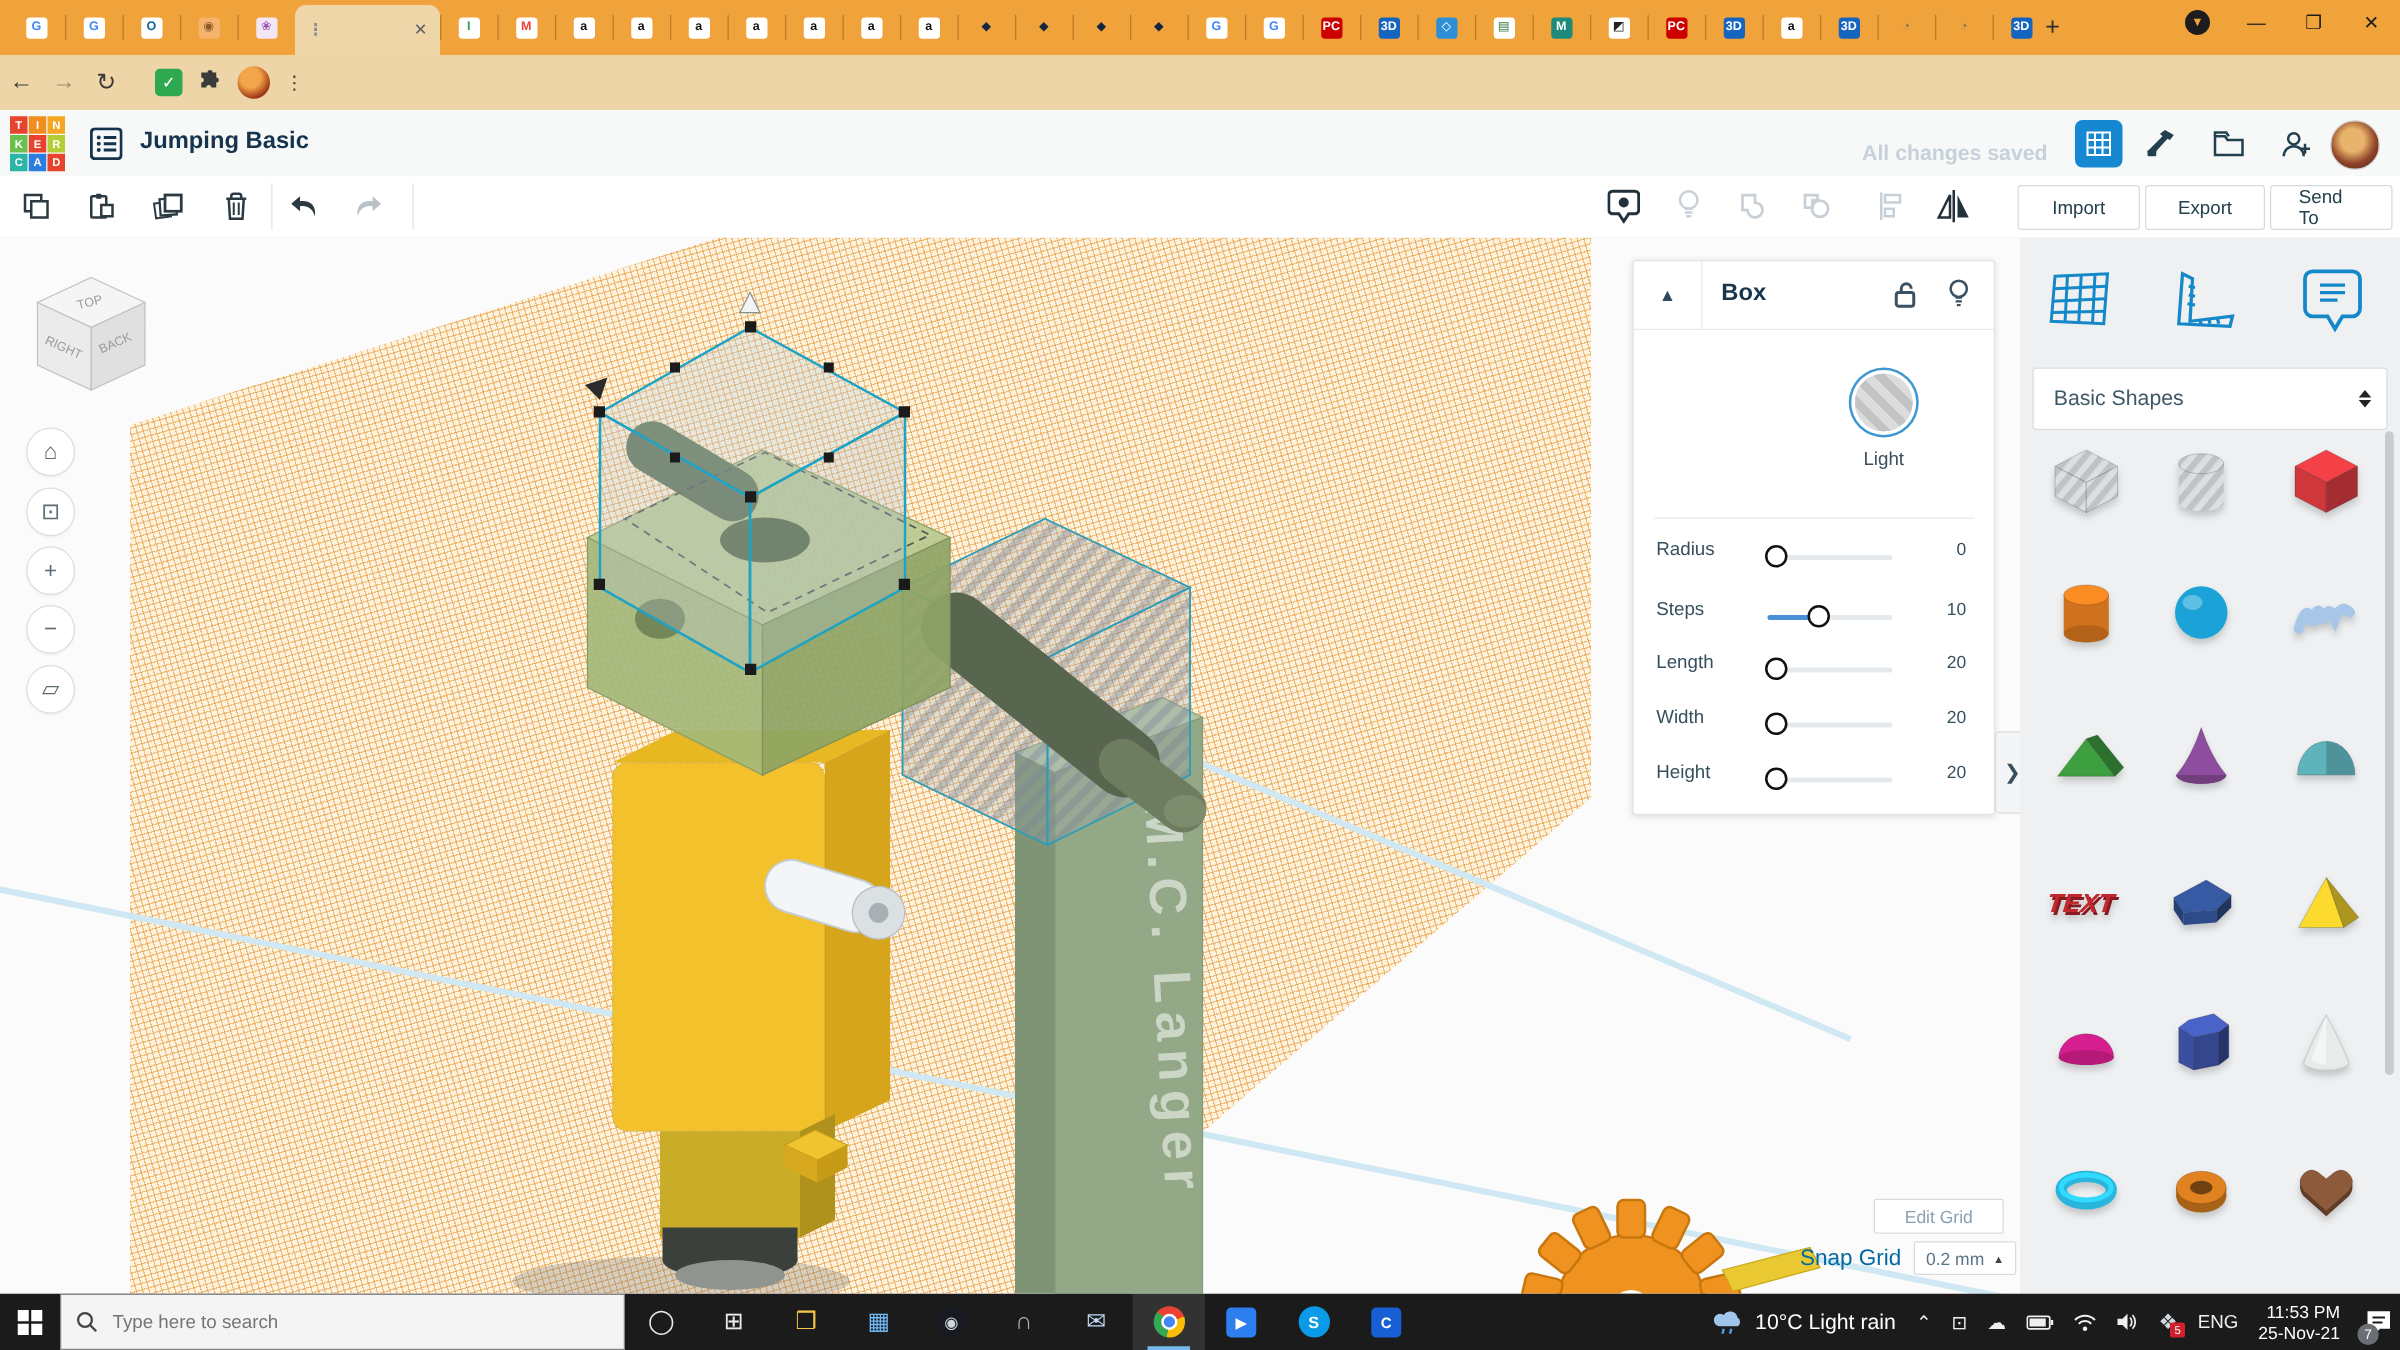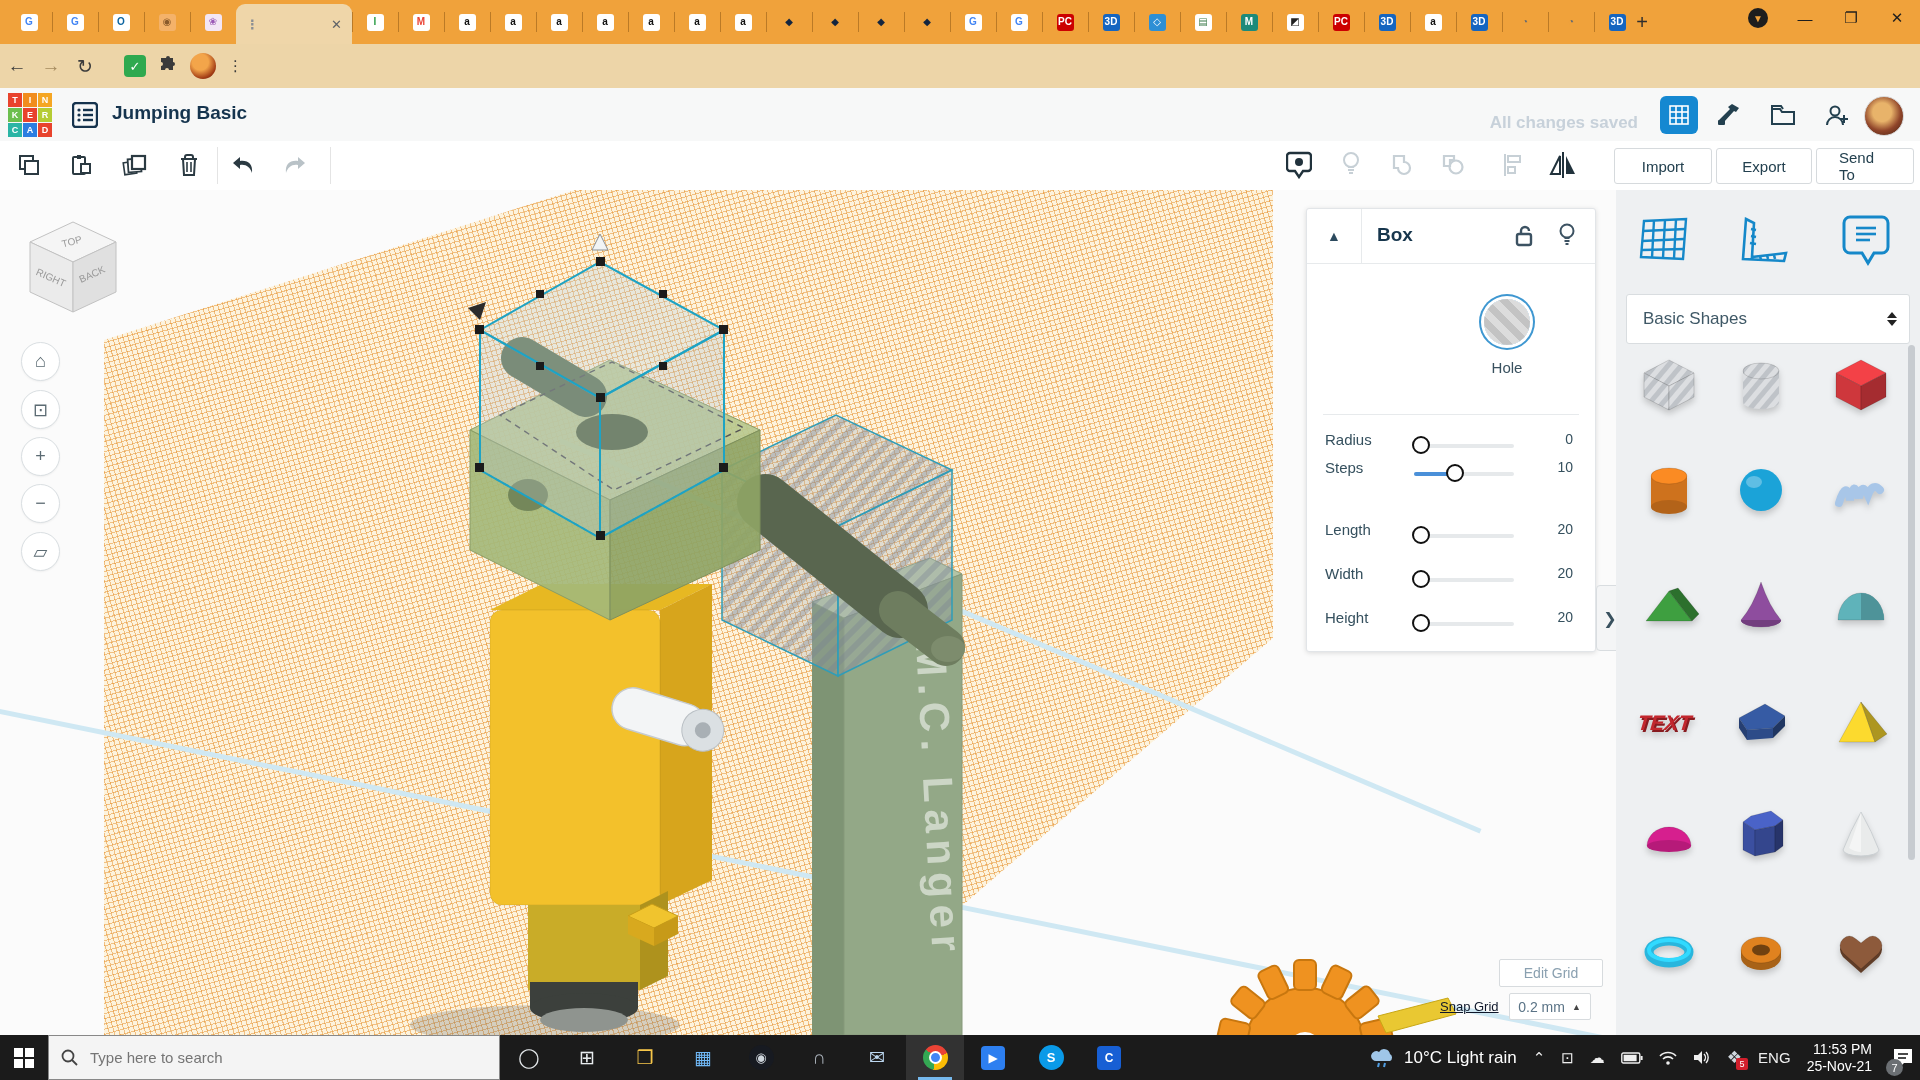--- a/index.html
+++ b/index.html
@@ -60,21 +60,21 @@
   #canvas{position:absolute;left:0;top:190px;width:1920px;height:845px;background:#fbfbfb;overflow:hidden;}
   #workplane{position:absolute;left:0;top:0;width:1450px;height:845px;
      background-color:#fdf3dd;
      background-image:repeating-linear-gradient(74deg,rgba(228,140,38,.50) 0 1px,transparent 1px 5px),
                       repeating-linear-gradient(164deg,rgba(228,140,38,.50) 0 1px,transparent 1px 5px);
      clip-path:polygon(104px 150px,575px 0px,1273px 0px,1273px 448px,812px 845px,104px 845px);}
   .blueline{position:absolute;height:5px;background:#cfe8f3;transform-origin:left center;}
   #editgrid{position:absolute;left:1499px;top:769px;width:102px;height:26px;background:rgba(255,255,255,.95);
      border:1px solid #d7dbde;border-radius:2px;font-size:14px;color:#8aa0b0;display:flex;align-items:center;justify-content:center;cursor:pointer;}
   #snaprow{position:absolute;left:1440px;top:803px;display:flex;align-items:center;}
-  #snaplabel{font-size:13px;color:#0f172a;margin-right:10px;text-decoration:underline;}
+  #snaplabel{font-size:18px;color:#0369a1;margin-right:10px;}
   #snapselect{width:80px;height:25px;background:#fff;border:1px solid #d7dbde;border-radius:2px;display:flex;
      align-items:center;justify-content:center;font-size:14px;color:#5a7386;cursor:pointer;}
   #snapselect .car{margin-left:7px;font-size:9px;color:#444;}
   .sidebtn{position:absolute;left:21px;width:37px;height:37px;border-radius:50%;background:#fff;border:1px solid #dadfe2;
      color:#5c6b73;font-size:18px;display:flex;align-items:center;justify-content:center;cursor:pointer;box-shadow:0 1px 2px rgba(0,0,0,.05);}
   
   #proppanel{position:absolute;left:1306px;top:208px;width:288px;height:442px;background:#fff;border:1px solid #e2e5e8;
      border-radius:3px;box-shadow:0 1px 5px rgba(0,0,0,.13);}
   #pphead{position:relative;height:54px;border-bottom:1px solid #e7eaec;}
   #ppcollapse{position:absolute;left:0;top:0;width:54px;height:54px;border-right:1px solid #e7eaec;display:flex;
@@ -559,33 +559,33 @@
         <rect x="2" y="9" width="14" height="11" rx="2" fill="none" stroke="#3c5262" stroke-width="2.4"></rect>
         <path d="M6 9 V6 a4 4 0 0 1 8 0" fill="none" stroke="#3c5262" stroke-width="2.4"></path>
       </svg>
       <svg id="ppbulb" width="16" height="24" viewBox="0 0 16 24">
         <circle cx="8" cy="8" r="6.5" fill="none" stroke="#3c5262" stroke-width="2"></circle>
         <path d="M5.5 15 h5 M5.5 18 h5 M6.5 21 h3" stroke="#3c5262" stroke-width="1.8"></path>
       </svg>
     </div>
     <div class="matwrap" id="mat-hole">
       <div class="matcircle" id="holecircle"></div>
-      <div class="matlabel">Hole</div>
+      <div class="matlabel">Light</div>
     </div>
     <div id="pphr"></div>
     <div id="sliders">
         <div class="srow" style="top: 216px;">
           <span class="slabel">Radius</span>
       <span class="track">
         <span class="fillbar" style="width:0px;background:#4a90d9"></span>
         <span class="knob" style="left:-2px"></span>
       </span>
       <span class="sval">0</span>
         </div>
-        <div class="srow" style="top: 244px;">
+        <div class="srow" style="top: 264px;">
           <span class="slabel">Steps</span>
       <span class="track">
         <span class="fillbar" style="width:42px;background:#4a90d9"></span>
         <span class="knob" style="left:32px"></span>
       </span>
       <span class="sval">10</span>
         </div>
         <div class="srow" style="top: 306px;">
           <span class="slabel">Length</span>
       <span class="track">

